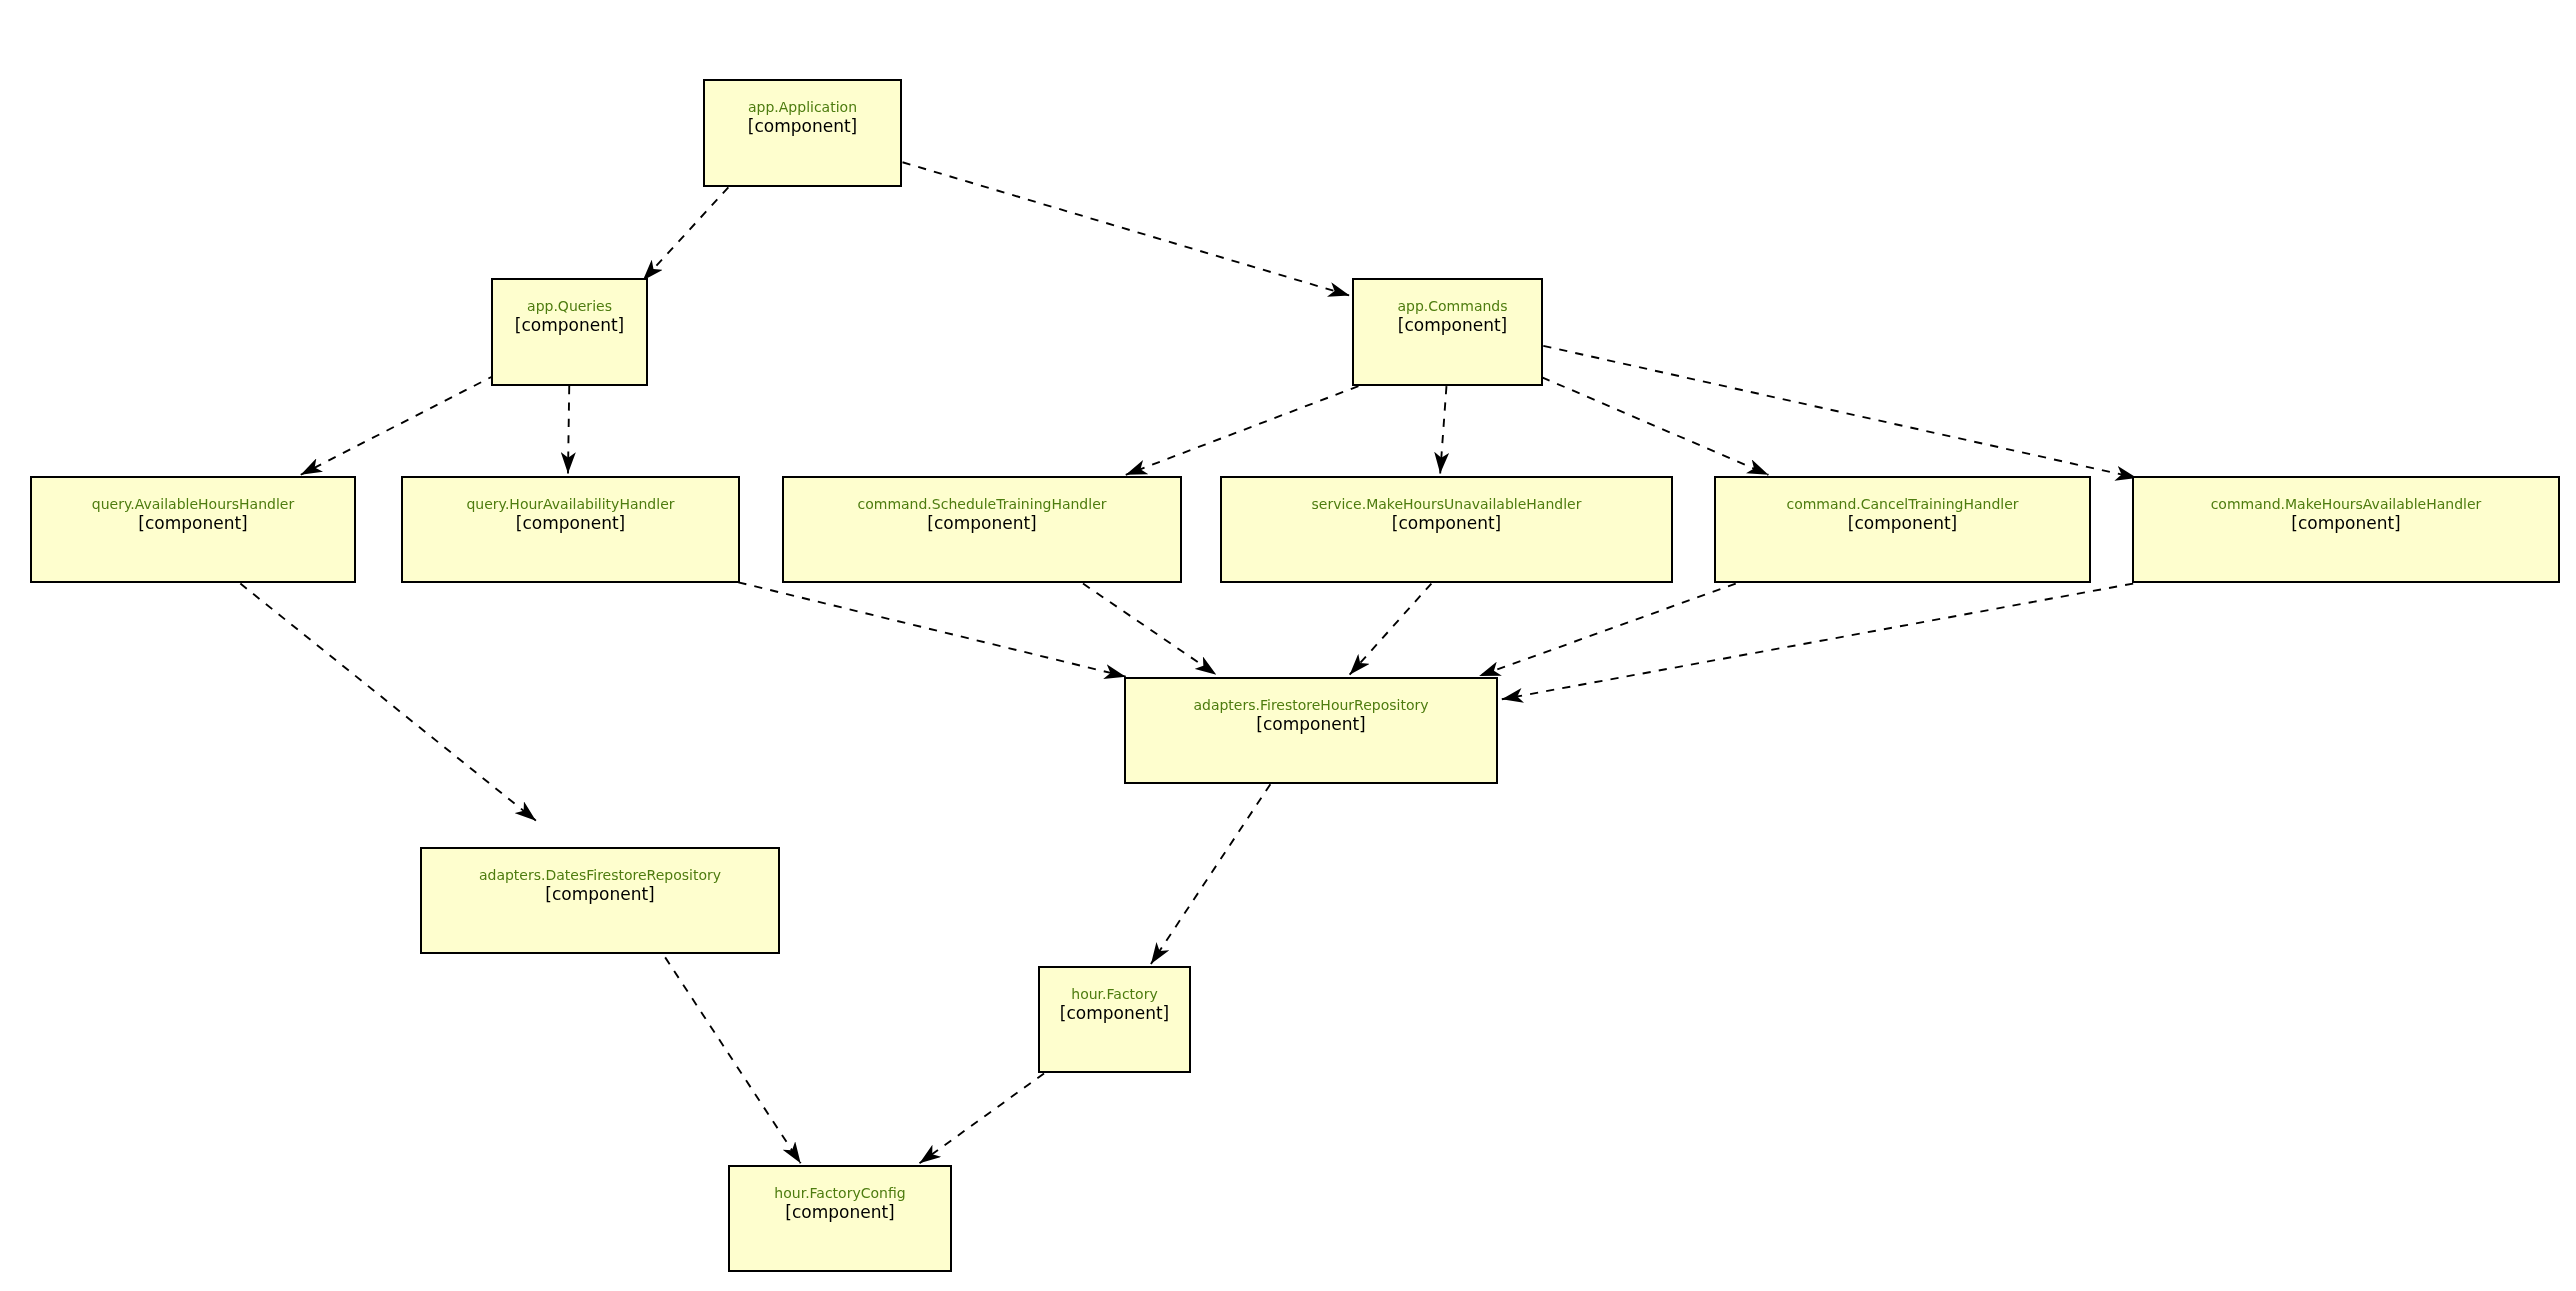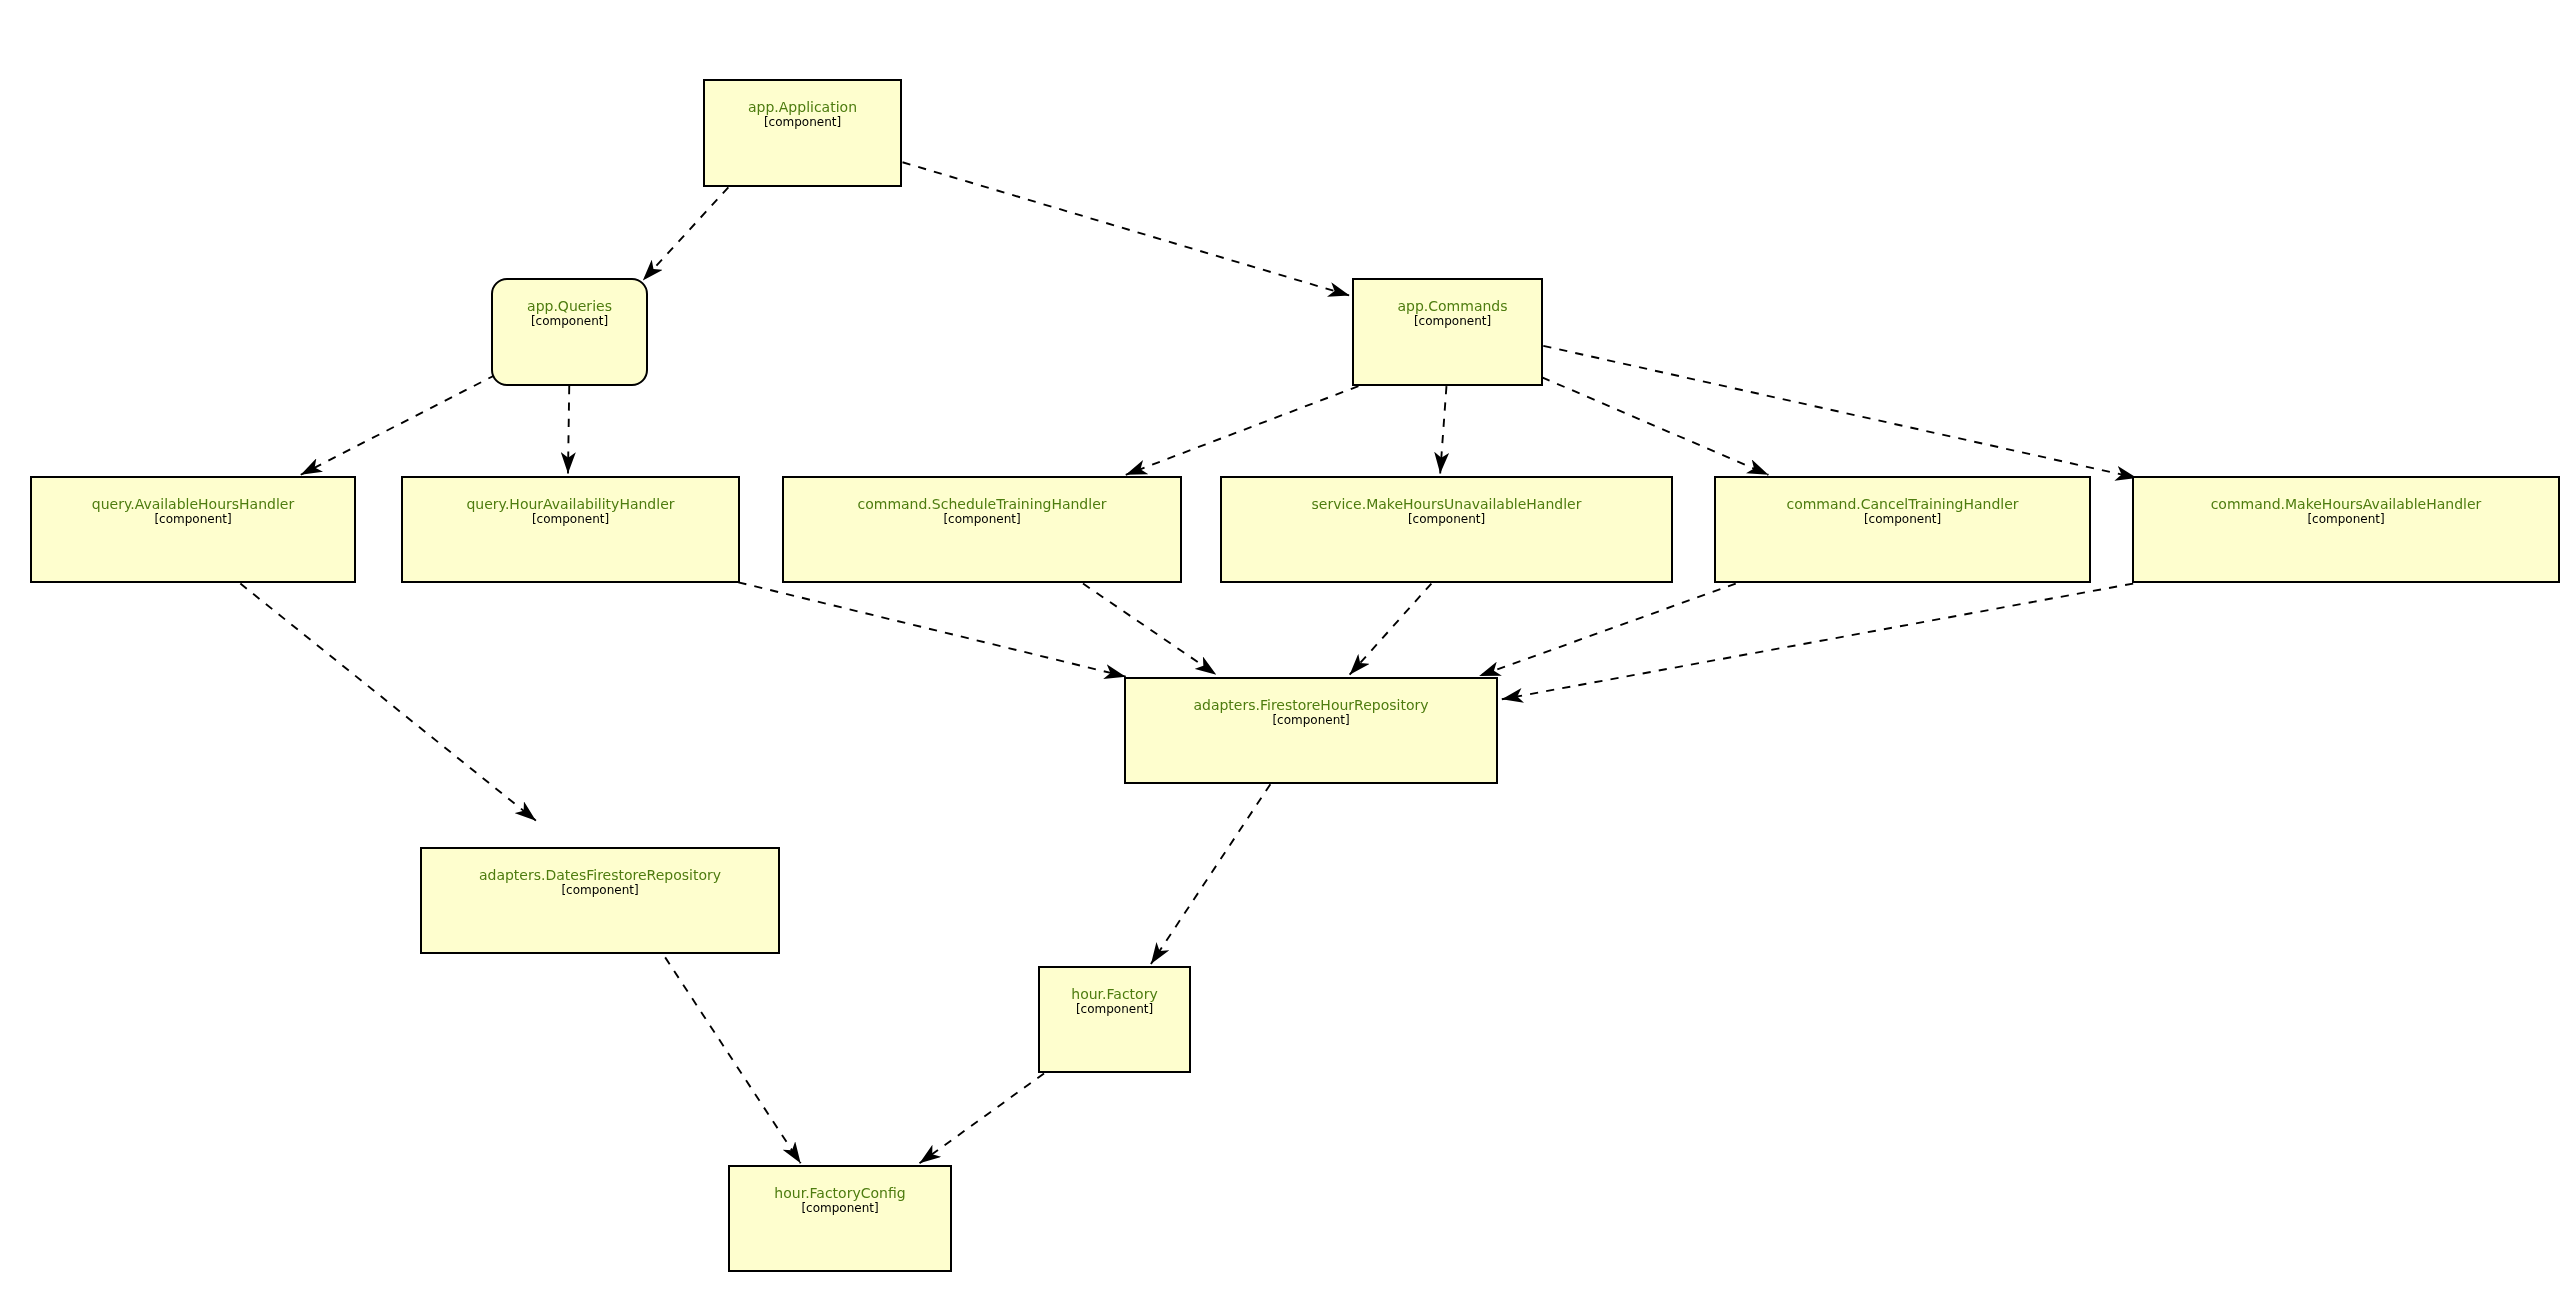--- a/index.html
+++ b/index.html
@@ -18,21 +18,21 @@
     position:absolute;box-sizing:border-box;
     border:2.5px solid #000;
     text-align:center;
     padding-top:17.6px;
   }
   .node .label{
     display:block;font-weight:normal;font-size:14px;line-height:1.2;
     white-space:nowrap;color:#4d7c0f;
   }
   .node .sub{
-    display:block;font-size:12px;line-height:1.3;color:#000;
+    display:block;font-size:17px;line-height:1.3;color:#000;
     white-space:nowrap;
   }
 </style>
 </head>
 <body>
 
 <div id="diagram">
 <svg id="edges-layer" width="2576" height="1291" viewBox="0 0 4096 2053">
       <defs>
         <marker id="arrowhead" viewBox="0 0 17 12" refX="17" refY="6" markerWidth="34" markerHeight="24" markerUnits="userSpaceOnUse" orient="auto">
@@ -54,21 +54,21 @@
       <line x1="2760" y1="928" x2="2352" y2="1075" stroke="#000000" stroke-width="3" stroke-dasharray="13,13" marker-end="url(#arrowhead)"></line>
       <line x1="3392" y1="928" x2="2388" y2="1112" stroke="#000000" stroke-width="3" stroke-dasharray="13,13" marker-end="url(#arrowhead)"></line>
       <line x1="2020" y1="1247" x2="1830" y2="1533" stroke="#000000" stroke-width="3" stroke-dasharray="13,13" marker-end="url(#arrowhead)"></line>
       <line x1="1029" y1="1479" x2="1273" y2="1850" stroke="#000000" stroke-width="3" stroke-dasharray="13,13" marker-end="url(#arrowhead)"></line>
       <line x1="1660" y1="1707" x2="1462" y2="1850" stroke="#000000" stroke-width="3" stroke-dasharray="13,13" marker-end="url(#arrowhead)"></line>
     </svg>
     <div class="node" style="left: 703px; top: 79px; width: 199px; height: 108px; background: rgb(254, 254, 206); border-color: rgb(0, 0, 0);">
       <span class="label">app.Application</span>
       <span class="sub">[component]</span>
     </div>
-    <div class="node" style="left: 491px; top: 278px; width: 157px; height: 108px; background: rgb(254, 254, 206); border-color: rgb(0, 0, 0); border-radius: 16px;">
+    <div class="node" style="left: 491px; top: 278px; width: 157px; height: 108px; background: rgb(254, 254, 206); border-color: rgb(0, 0, 0);">
       <span class="label">app.Queries</span>
       <span class="sub">[component]</span>
     </div>
     <div class="node" style="left: 1352px; top: 278px; width: 191px; height: 108px; background: rgb(254, 254, 206); border-color: rgb(0, 0, 0); padding-left: 10px;">
       <span class="label">app.Commands</span>
       <span class="sub">[component]</span>
     </div>
     <div class="node" style="left: 30px; top: 476px; width: 326px; height: 107px; background: rgb(254, 254, 206); border-color: rgb(0, 0, 0);">
       <span class="label">query.AvailableHoursHandler</span>
       <span class="sub">[component]</span>

